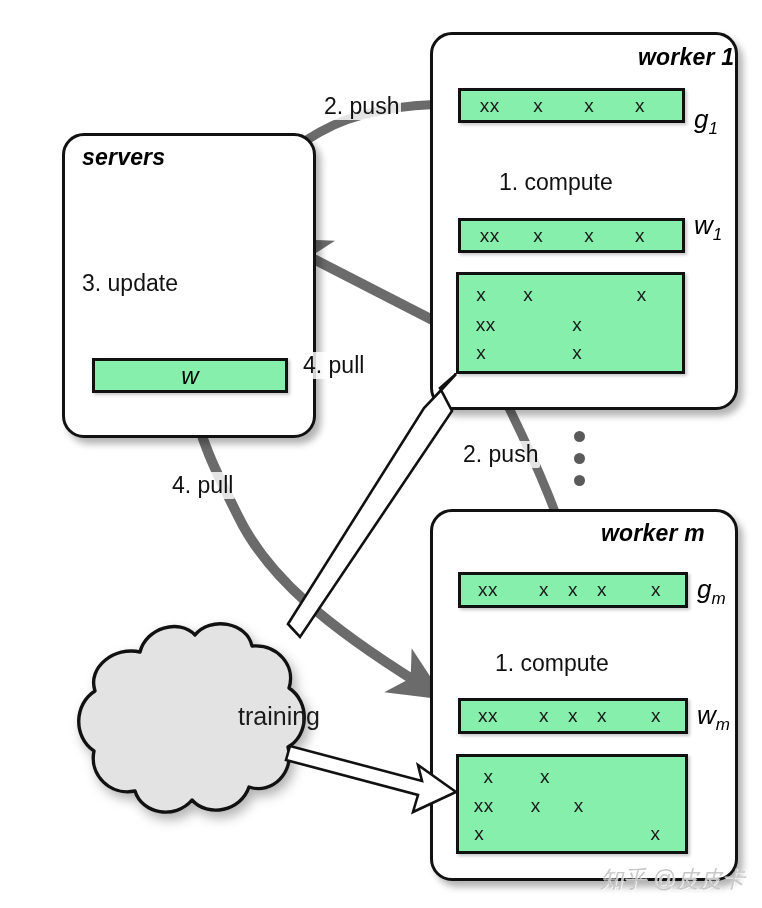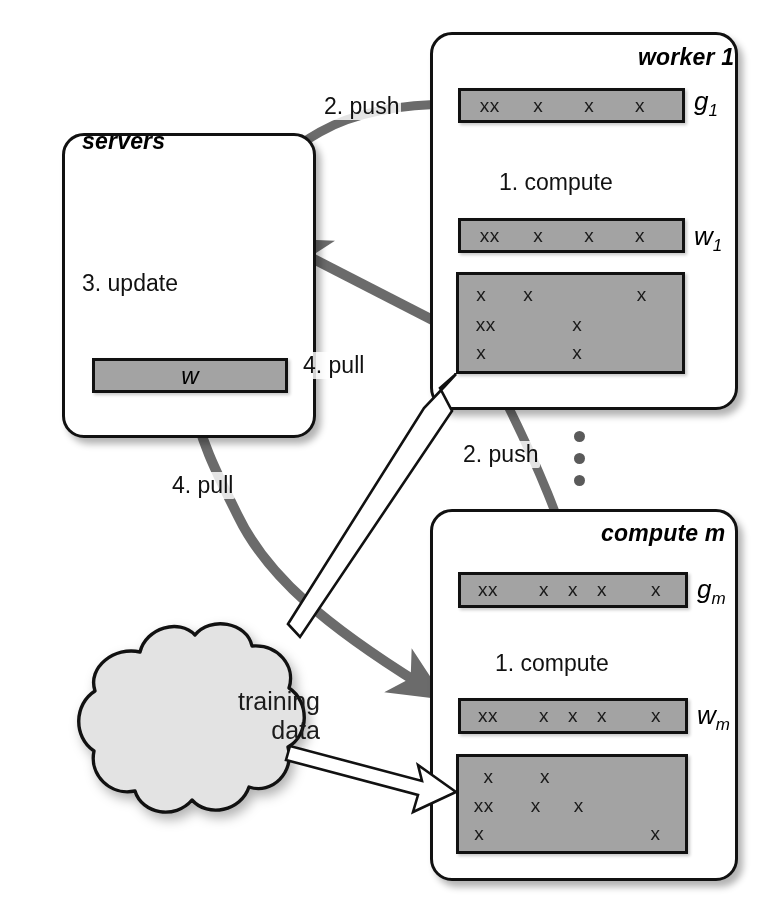--- a/index.html
+++ b/index.html
@@ -43,21 +43,21 @@
     font-size: 23px;
     color: #000000;
     letter-spacing: 0.2px;
     white-space: nowrap;
     z-index: 20;
   }
 
   
   .vec-box {
     position: absolute;
-    background: #a3a3a3;
+    background: #86efac;
     border: 3px solid #111111;
     box-sizing: border-box;
     z-index: 20;
     box-shadow: 2px 2px 3px rgba(0,0,0,0.22);
   }
   .vec-cells {
     position: relative;
     width: 100%;
     height: 100%;
   }
@@ -203,72 +203,72 @@
     <g>
       <path d="M578,580 C560,520 540,470 505,400" fill="none" stroke="#6b6b6b" stroke-width="9" stroke-linecap="round"></path>
     </g>
 
     <g>
       <path d="M578,700 L578,618" fill="none" stroke="#6b6b6b" stroke-width="7" stroke-linecap="butt" marker-end="url(#grayhead)"></path>
     </g>
   </svg>
 
   <div class="container-box" style="left:62px; top:133px; width:248px; height:299px;"></div>
-  <div class="container-title" style="left:82px; top:128px;">servers</div>
+  <div class="container-title" style="left:82px; top:144px;">servers</div>
 
 
   <div class="step-label" style="left:80px; top:270px;">3. update</div>
 
   <div class="vec-box" style="left:92px; top:358px; width:196px; height:35px;">
     <div class="w-text">w</div>
   </div>
 
   <div class="container-box" style="left:430px; top:32px; width:302px; height:372px;"></div>
   <div class="container-title" style="left:638px; top:44px;">worker 1</div>
 
   <div class="vec-box" style="left:458px; top:88px; width:227px; height:35px;">
     <div class="vec-cells">
       <span class="cell" style="left:13%; top:50%;">xx</span>
       <span class="cell" style="left:35%; top:50%;">x</span>
       <span class="cell" style="left:58%; top:50%;">x</span>
       <span class="cell" style="left:81%; top:50%;">x</span>
     </div>
   </div>
-  <div class="box-label" style="left:694px; top:86px;text-align:center;">
+  <div class="box-label" style="left:694px; top:104px;text-align:center;">
     <span>g</span><sub>1</sub>
   </div>
 
   <div class="step-label" style="left:497px; top:169px;">1. compute</div>
 
   <div class="vec-box" style="left:458px; top:218px; width:227px; height:35px;">
     <div class="vec-cells">
       <span class="cell" style="left:13%; top:50%;">xx</span>
       <span class="cell" style="left:35%; top:50%;">x</span>
       <span class="cell" style="left:58%; top:50%;">x</span>
       <span class="cell" style="left:81%; top:50%;">x</span>
     </div>
   </div>
-  <div class="box-label" style="left:694px; top:221px;">
+  <div class="box-label" style="left:694px; top:210px;">
     <span>w</span><sub>1</sub>
   </div>
 
   <div class="vec-box" style="left:456px; top:272px; width:229px; height:102px;">
     <div class="vec-cells">
       <span class="cell" style="left:10%; top:21%;">x</span>
       <span class="cell" style="left:31%; top:21%;">x</span>
       <span class="cell" style="left:82%; top:21%;">x</span>
       <span class="cell" style="left:12%; top:52%;">xx</span>
       <span class="cell" style="left:53%; top:52%;">x</span>
       <span class="cell" style="left:10%; top:81%;">x</span>
       <span class="cell" style="left:53%; top:81%;">x</span>
     </div>
   </div>
 
   <div class="container-box" style="left:430px; top:509px; width:302px; height:366px;"></div>
-  <div class="container-title" style="left:601px; top:520px;">compute m</div>
+  <div class="container-title" style="left:601px; top:520px;">worker m</div>
 
   <div class="vec-box" style="left:458px; top:572px; width:230px; height:36px;">
     <div class="vec-cells">
       <span class="cell" style="left:12%; top:50%;">xx</span>
       <span class="cell" style="left:37%; top:50%;">x</span>
       <span class="cell" style="left:50%; top:50%;">x</span>
       <span class="cell" style="left:63%; top:50%;">x</span>
       <span class="cell" style="left:87%; top:50%;">x</span>
     </div>
   </div>
@@ -308,21 +308,20 @@
       <g>
         <path d="M78,44 C84,20 117,10 133,27 C148,8 185,14 190,38
                  C216,36 234,58 227,80 C248,94 247,127 226,139
                  C233,164 210,187 187,179 C179,203 146,210 130,192
                  C113,212 80,206 73,183 C48,188 27,167 32,143
                  C11,129 12,96 33,83 C25,59 53,38 78,44 Z" fill="#e3e3e3" stroke="#111111" stroke-width="3.4" stroke-linejoin="round" style="filter: drop-shadow(4px 6px 6px rgba(0,0,0,0.30));"></path>
       </g>
     </svg>
     <div class="cloud-text" style="top:48%;">
       <div>training</div>
-      <div>data</div>
     </div>
   </div>
 
   <svg class="layer" id="front-layer" viewBox="0 0 762 908">
 
     <g>
       <path d="M288,624 L424,408 L445,386 L456,374 L440,388 L452,411 L300,637 Z" fill="#ffffff" stroke="#111111" stroke-width="2.6" stroke-linejoin="miter"></path>
     </g>
 
     <g>
@@ -337,14 +336,15 @@
   <div class="step-label" style="left:170px; top:472px;">4. pull</div>
 
   <div class="step-label" style="left:461px; top:441px;">2. push</div>
 
   <div class="ellipsis-dots" style="left:574px; top:431px;">
     <span></span>
     <span></span>
     <span></span>
   </div>
 
+  <div class="watermark" style="left:600px; top:864px;">知乎 @皮皮卡</div>
 
 </div>
 
 </body></html>

